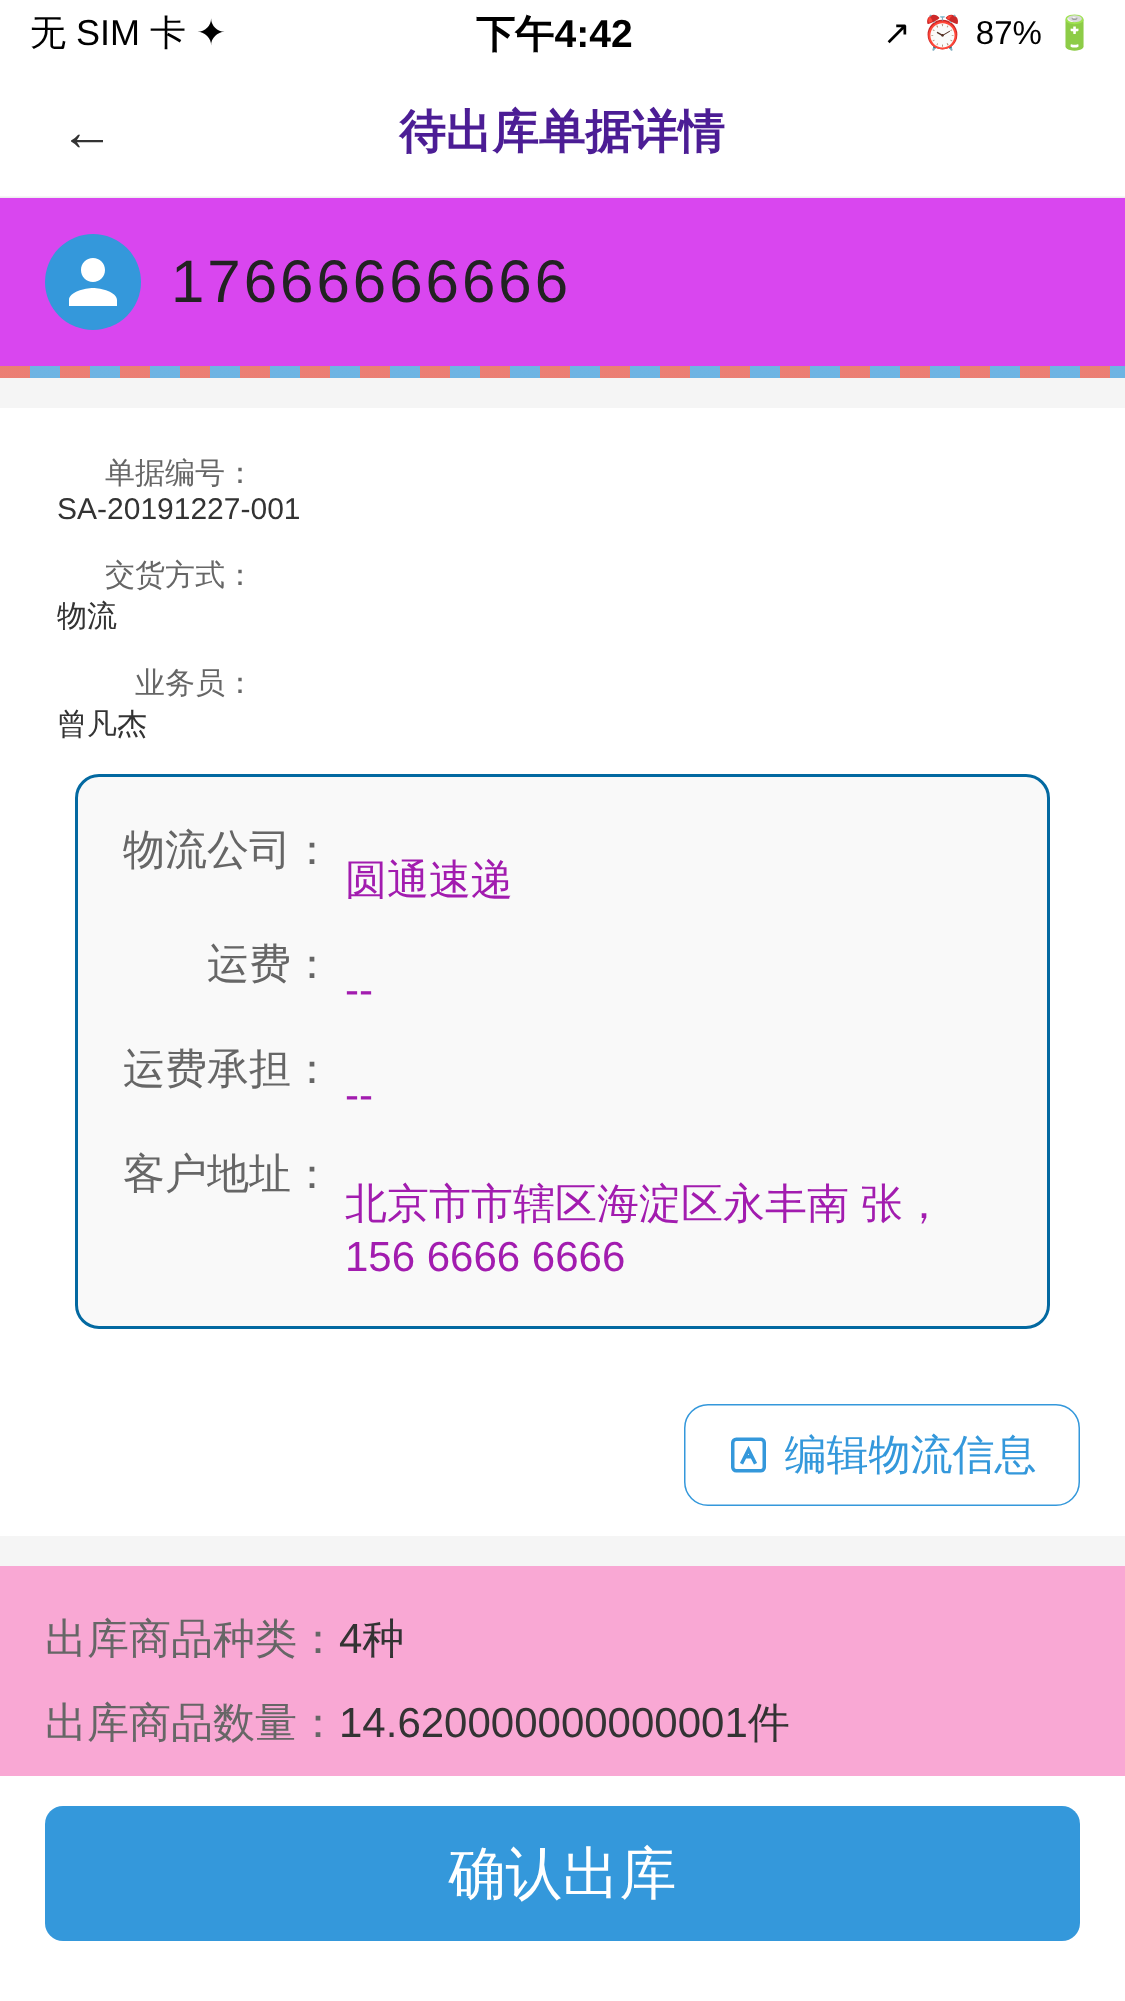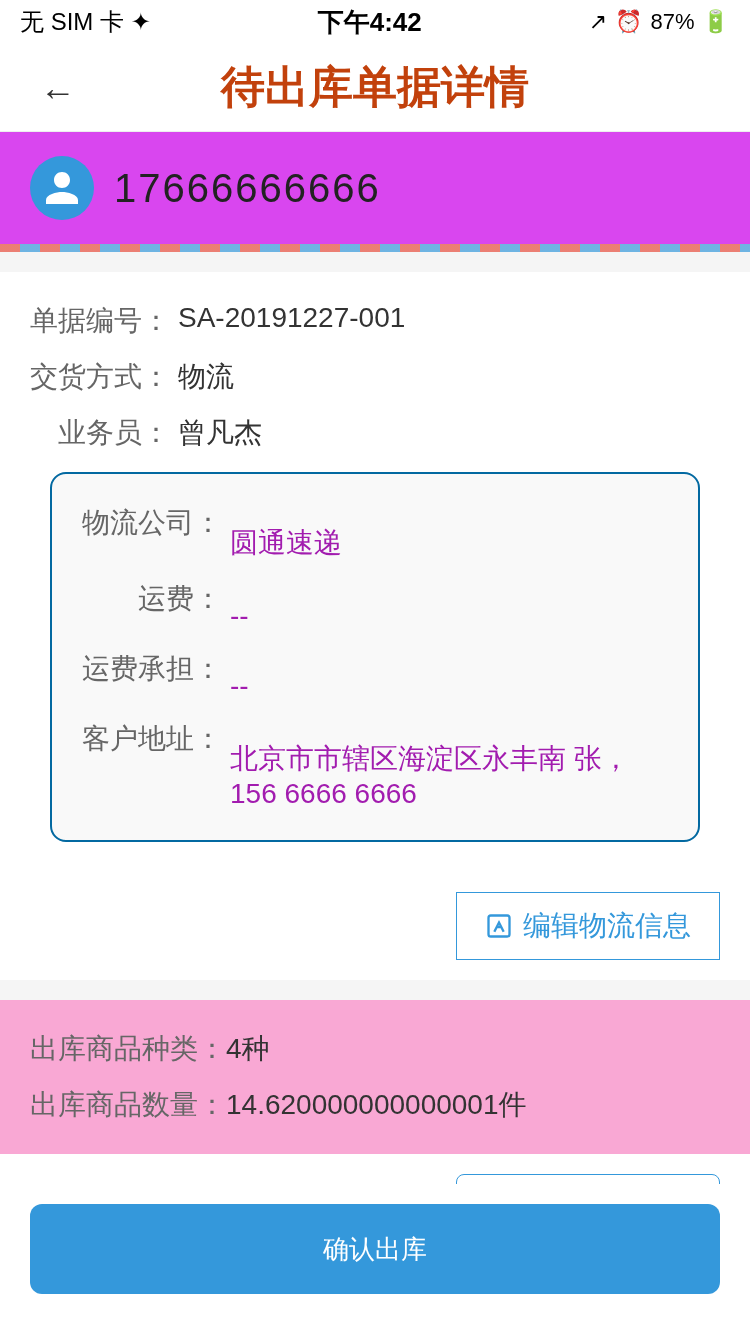--- a/index.html
+++ b/index.html
@@ -41,23 +41,23 @@
     .nav-back {
       font-size: 36px;
       color: #333;
       cursor: pointer;
       padding: 10px;
     }
     .nav-title {
       position: absolute;
       left: 50%;
       transform: translateX(-50%);
-      font-size: 44px;
+      font-size: 31px;
       font-weight: 600;
-      color: #c2410c;
+      color: #4c1d95;
     }
 
     
     .dashed-separator {
       height: 8px;
       background: repeating-linear-gradient(
         90deg,
         #e74c3c 0px, #e74c3c 20px,
         #3498db 20px, #3498db 40px,
         #e74c3c 40px, #e74c3c 60px,
@@ -93,21 +93,22 @@
     
     .info-section {
       background: #fff;
       margin-top: 20px;
       padding: 30px;
     }
     .info-row {
       display: flex;
       align-items: flex-start;
       margin-bottom: 18px;
-      font-size: 28px;
+      font-size: 20px;
+      flex-direction: column;
     }
     .info-row:last-child { margin-bottom: 0; }
     .info-label {
       color: #666;
       min-width: 140px;
       text-align: right;
       flex-shrink: 0;
     }
     .info-value {
       color: #333;
@@ -159,21 +160,21 @@
       background: #fff;
       display: flex;
       justify-content: flex-end;
       padding: 20px 30px;
       margin-top: 0;
     }
     .edit-btn {
       border: 1.5px solid #3498db;
       color: #3498db;
       background: #fff;
-      border-radius: 0;
+      border-radius: 16px;
       padding: 14px 28px;
       font-size: 28px;
       display: flex;
       align-items: center;
       gap: 10px;
       cursor: pointer;
     }
 
     
     .section-divider {
@@ -238,21 +239,21 @@
       background: #fff;
       padding: 20px 30px 40px 30px;
     }
     .confirm-btn {
       width: 100%;
       background: #3498db;
       color: #fff;
       border: none;
       border-radius: 12px;
       height: 90px;
-      font-size: 26px;
+      font-size: 38px;
       font-weight: 500;
       cursor: pointer;
       display: flex;
       align-items: center;
       justify-content: center;
     }
 
     
     .avatar-svg { width: 40px; height: 40px; fill: #fff; }
     .edit-svg { width: 28px; height: 28px; }

